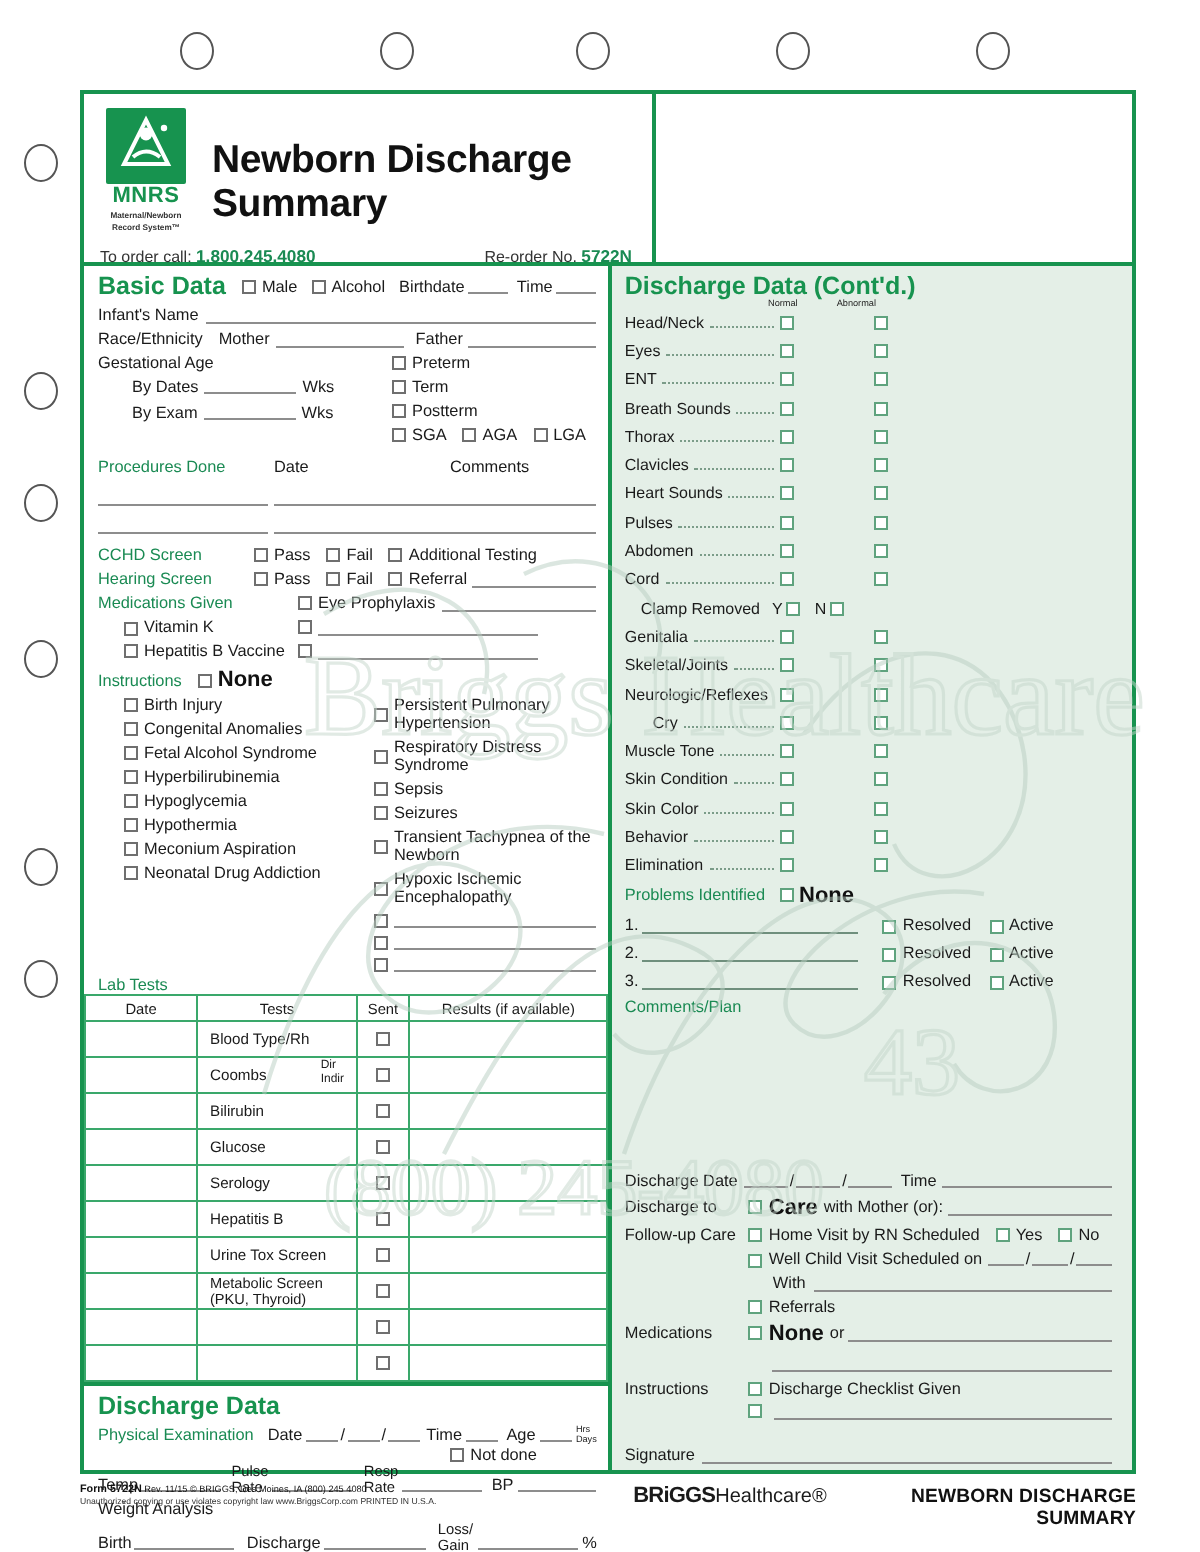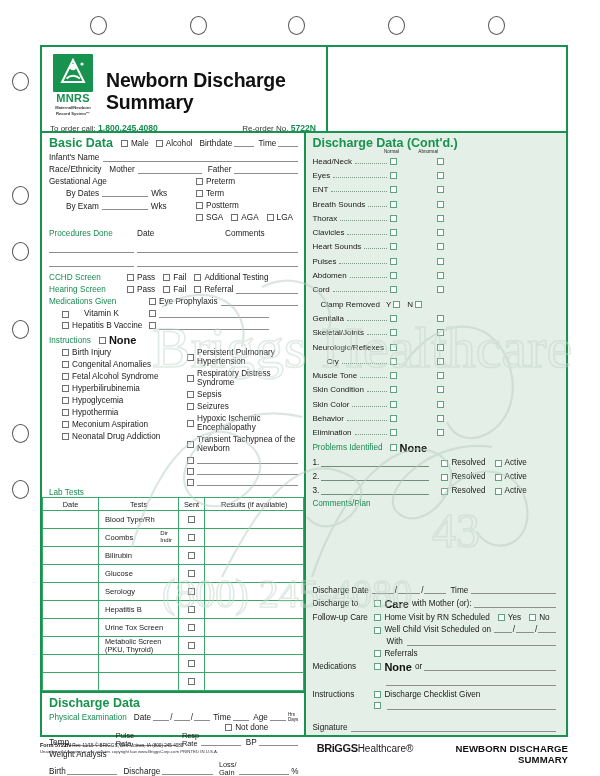--- a/index.html
+++ b/index.html
@@ -290,21 +290,21 @@
           <span class="ln" style="margin-left:2px;"></span>
         </div>
 
         <div class="row" style="margin-top:3px;align-items:center;">
           <span class="lbl" style="width:100px;">Medications Given</span>
           <span class="cb"></span>
           <span class="txt">Eye Prophylaxis</span>
           <span class="ln" style="margin-left:3px;"></span>
         </div>
         <div class="row" style="margin-top:3px;align-items:center;">
-          <span style="width:100px;display:flex;align-items:flex-end;padding-left:13px;gap:12px;">
+          <span style="width:100px;display:flex;align-items:flex-end;padding-left:13px;">
             <span class="cb"></span>
             <span class="txt">Vitamin K</span>
           </span>
           <span class="cb"></span>
           <span class="ln" style="max-width:110px;"></span>
         </div>
         <div class="row" style="margin-top:3px;align-items:center;">
           <span style="width:100px;display:flex;align-items:center;padding-left:13px;">
             <span class="cb"></span>
             <span class="txt">Hepatitis B Vaccine</span>
@@ -366,25 +366,25 @@
             <div style="display:flex;align-items:center;margin-top:3px;">
                 <span class="cb"></span>
                 <span class="txt">Sepsis</span>
               </div>
             <div style="display:flex;align-items:center;margin-top:3px;">
                 <span class="cb"></span>
                 <span class="txt">Seizures</span>
               </div>
             <div style="display:flex;align-items:center;margin-top:3px;">
                 <span class="cb"></span>
+                <span class="txt">Transient Tachypnea of the Newborn</span>
+              </div>
+            <div style="display:flex;align-items:center;margin-top:3px;">
+                <span class="cb"></span>
                 <span class="txt">Hypoxic Ischemic Encephalopathy</span>
-              </div>
-            <div style="display:flex;align-items:center;margin-top:3px;">
-                <span class="cb"></span>
-                <span class="txt">Transient Tachypnea of the Newborn</span>
               </div>
             <div class="row" style="margin-top:3px;">
                 <span class="cb"></span>
                 <span class="ln"></span>
               </div>
             <div class="row" style="margin-top:3px;">
                 <span class="cb"></span>
                 <span class="ln"></span>
               </div>
             <div class="row" style="margin-top:3px;">

